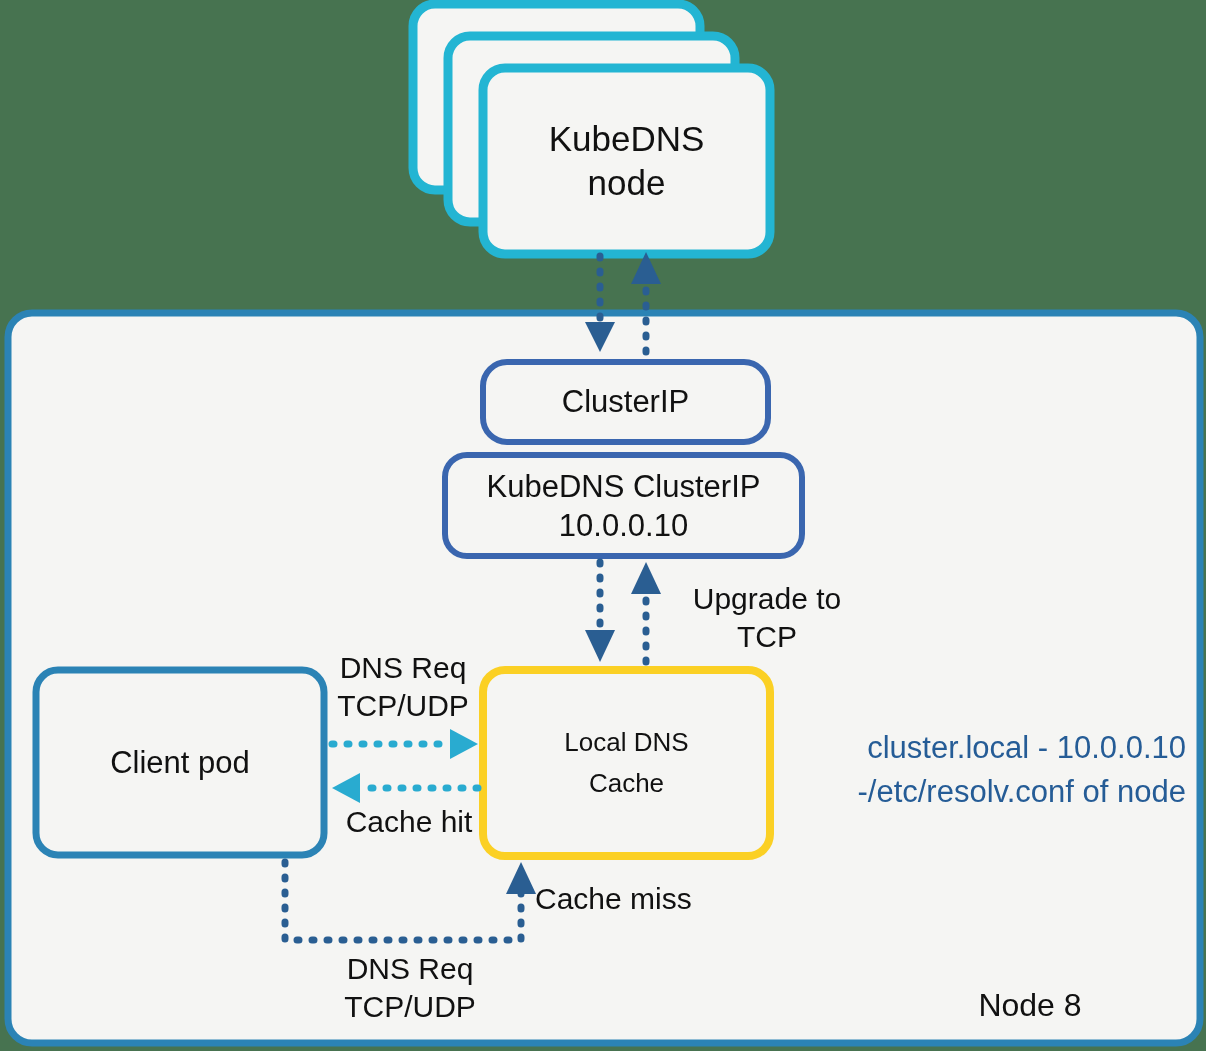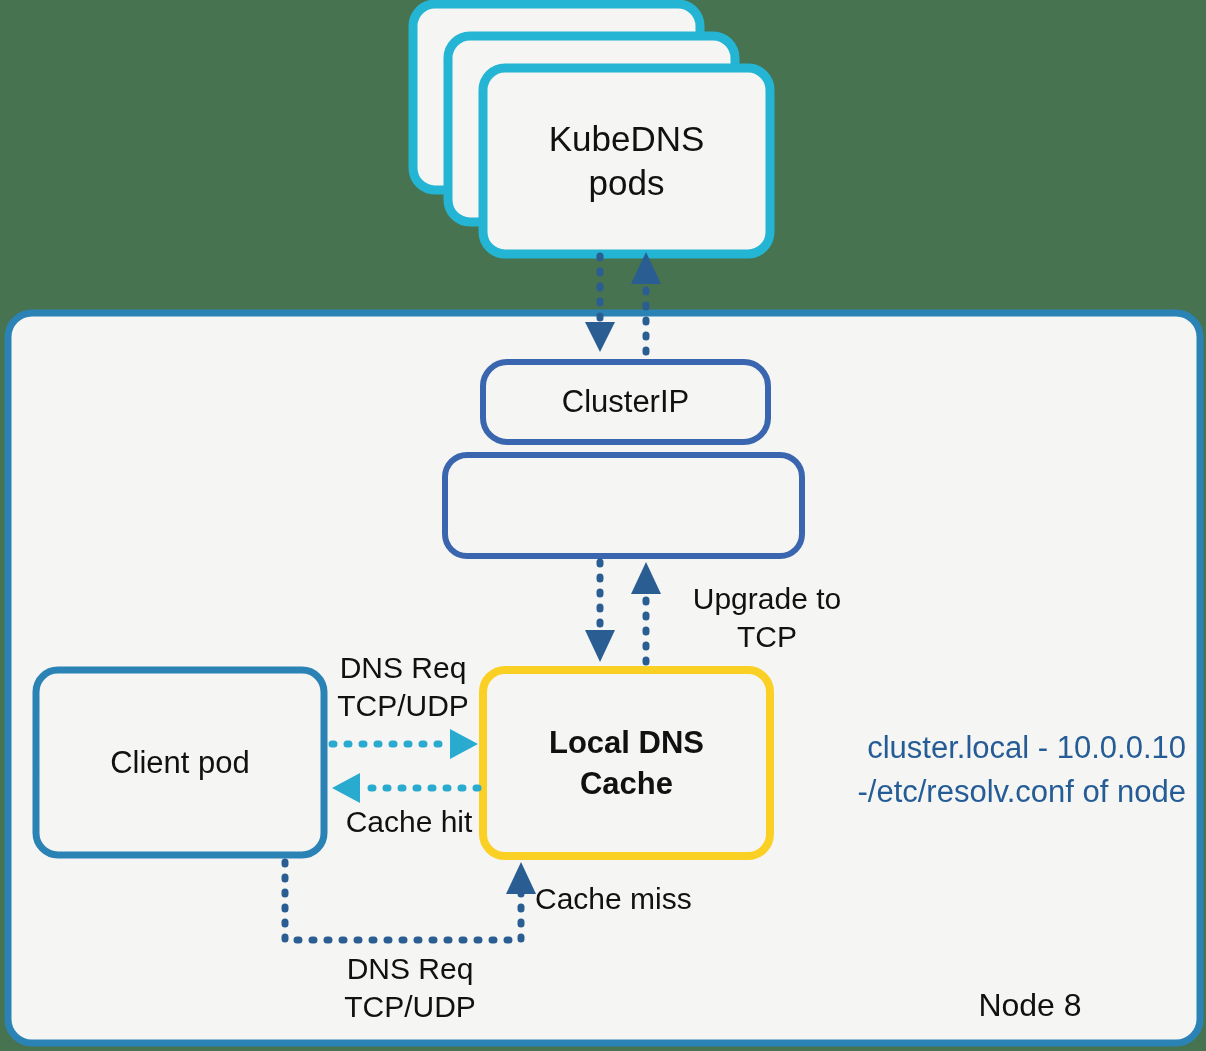--- a/index.html
+++ b/index.html
@@ -46,21 +46,21 @@
   .t-iptables {
     left: 483px; top: 362px; width: 285px; height: 80px;
     font-size: 31px; line-height: 38px;
   }
   .t-clusterip {
     left: 445px; top: 455px; width: 357px; height: 101px;
     font-size: 31px; line-height: 39px;
   }
   .t-cache {
     left: 483px; top: 670px; width: 287px; height: 186px;
-    font-size: 31px; line-height: 41px; font-weight: bold;
+    font-size: 26px; line-height: 41px;
   }
   .t-client {
     left: 36px; top: 670px; width: 288px; height: 185px;
     font-size: 31px; line-height: 39px;
   }
   .edge-label {
     position: absolute;
     color: #111111;
     font-size: 30px;
     line-height: 38px;
@@ -143,27 +143,31 @@
 
     <g>
       <path d="M 285 862 L 285 940 L 521 940 L 521 892" fill="none" stroke="#2A5E92" stroke-width="7" stroke-linecap="round" stroke-dasharray="2 13"></path>
       <polygon points="521,862 506,894 536,894" fill="#2A5E92"></polygon>
     </g>
 
   </svg>
 
   <div class="box-label t-pods">
     <span>KubeDNS</span>
-    <span>pods</span>
+    <span>node</span>
   </div>
 
   <div class="box-label t-iptables">
     <span>ClusterIP</span>
   </div>
 
+  <div class="box-label t-clusterip">
+    <span>KubeDNS ClusterIP</span>
+    <span>10.0.0.10</span>
+  </div>
 
   <div class="box-label t-cache">
     <span>Local DNS</span>
     <span>Cache</span>
   </div>
 
   <div class="box-label t-client">
     <span>Client pod</span>
   </div>
 

